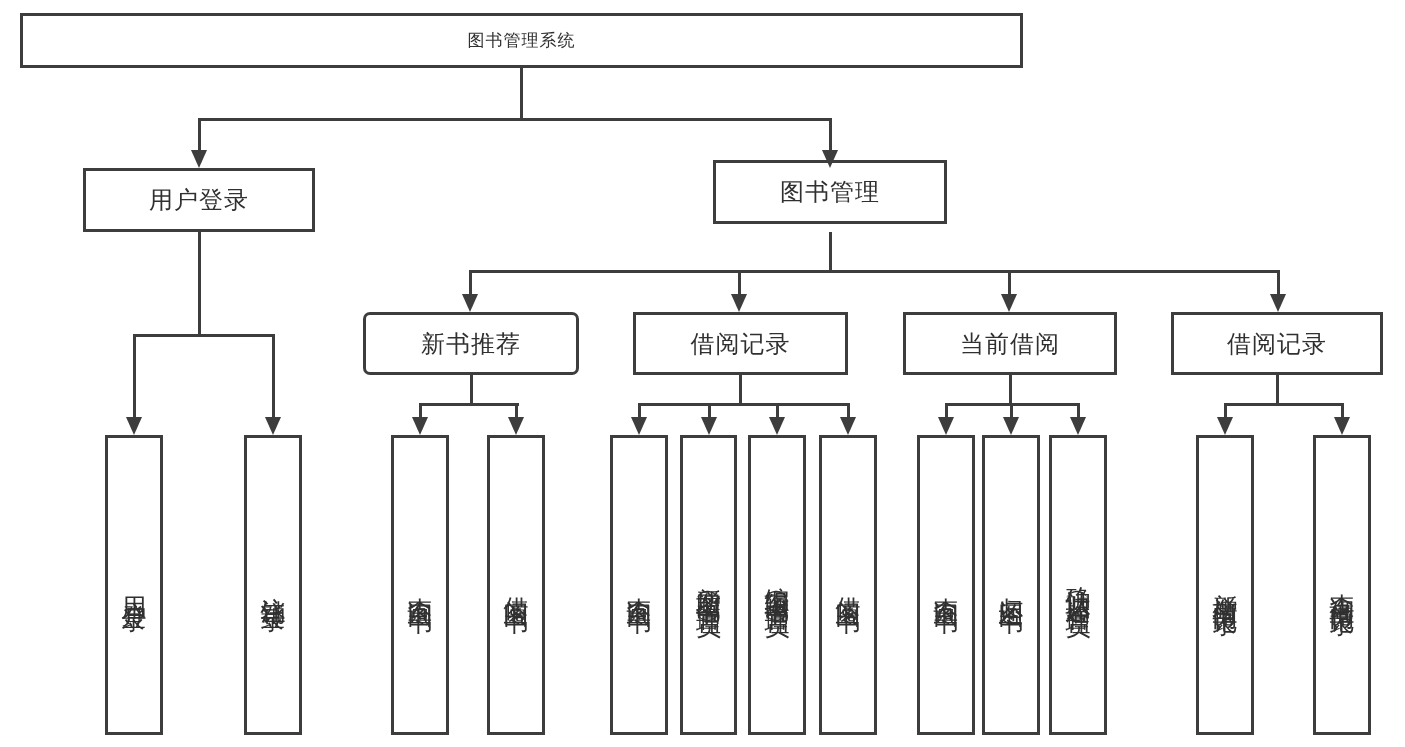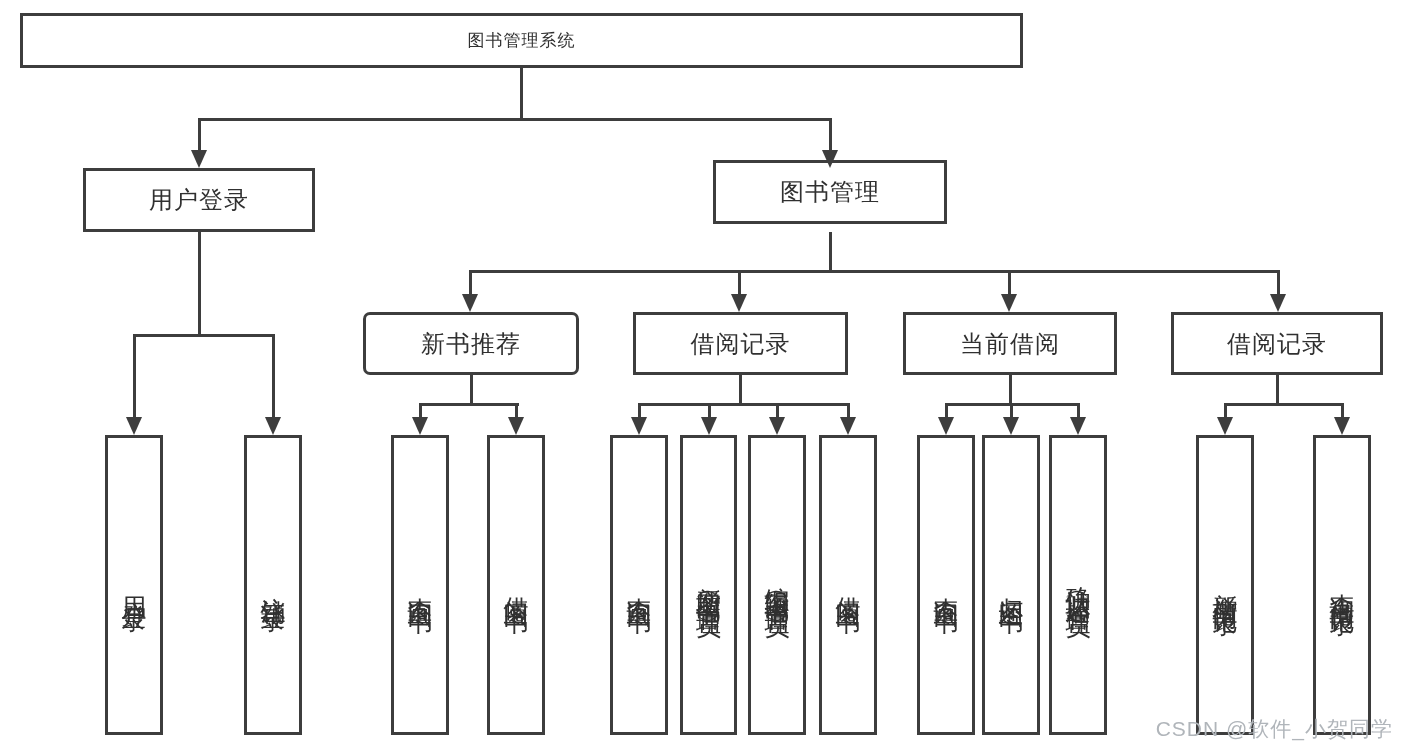--- a/index.html
+++ b/index.html
@@ -142,15 +142,14 @@
   <div class="vl" style="left:1077px;top:403px;height:16px;"></div>
   <div class="arrow" style="left:1070px;top:417px;"></div>
 
   <div class="vl" style="left:1276px;top:375px;height:31px;"></div>
   <div class="hl" style="left:1224px;top:403px;width:120px;"></div>
   <div class="vl" style="left:1224px;top:403px;height:16px;"></div>
   <div class="arrow" style="left:1217px;top:417px;"></div>
   <div class="vl" style="left:1341px;top:403px;height:16px;"></div>
   <div class="arrow" style="left:1334px;top:417px;"></div>
 
-  <div class="watermark">CSDN @软件_小贺同学</div>
 
 </div>
 
 </body></html>

